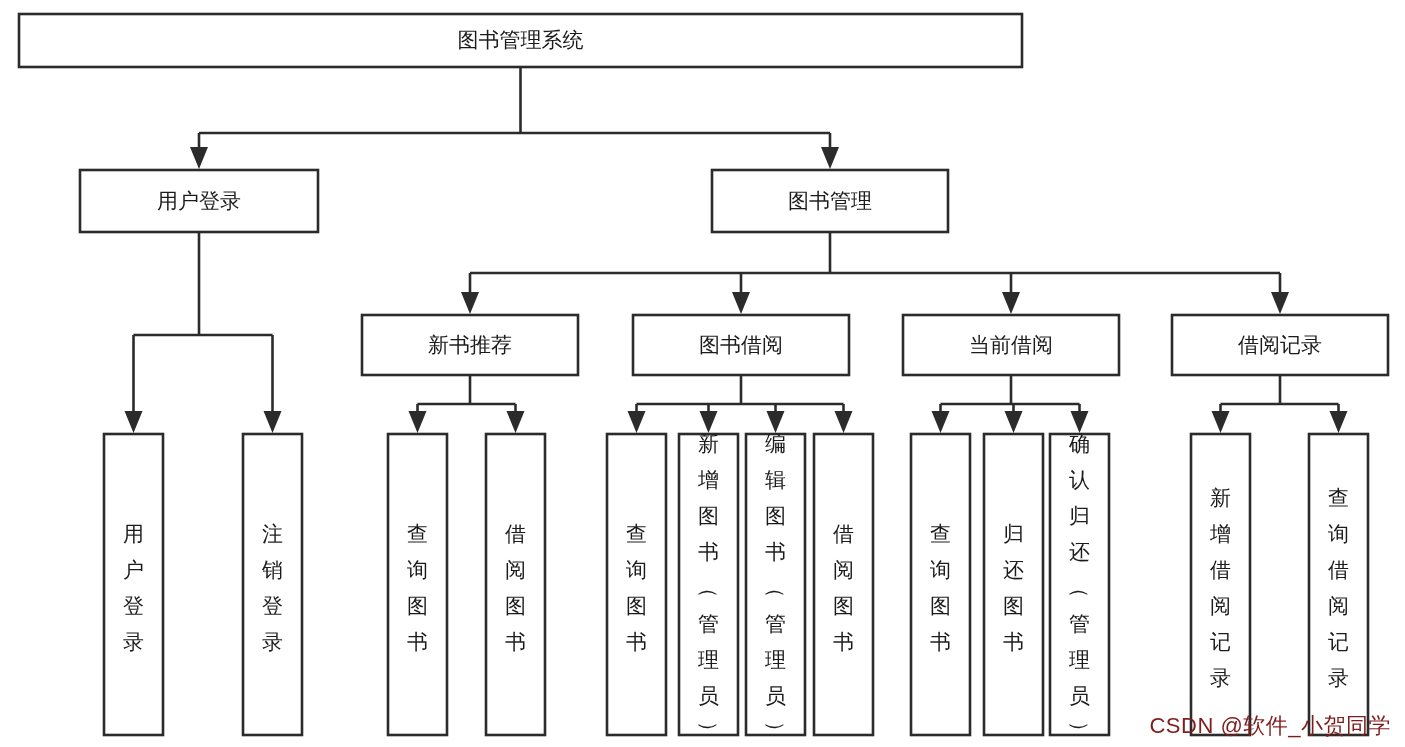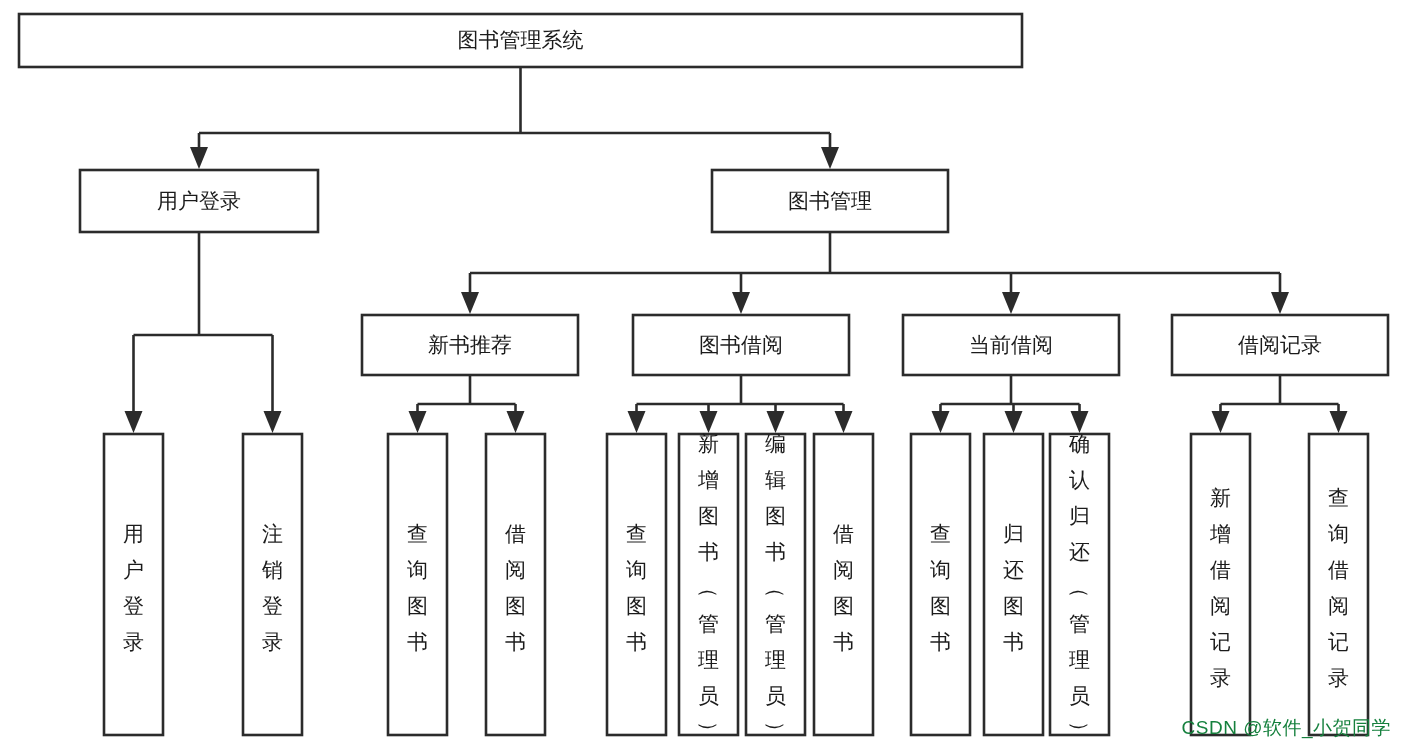--- a/index.html
+++ b/index.html
@@ -46,22 +46,22 @@
     font-family: "Liberation Sans", "DejaVu Sans", sans-serif;
     font-size: 21px;
     fill: #1b1b1b;
     text-anchor: middle;
   }
   .watermark {
     position: absolute;
     right: 14px;
     bottom: 6px;
     font-family: "Liberation Sans", "DejaVu Sans", sans-serif;
-    font-size: 19px;
-    color: #15803d;
+    font-size: 22px;
+    color: #7f1d1d;
     letter-spacing: 0.5px;
     white-space: nowrap;
     user-select: none;
   }
 </style>
 </head>
 <body>
 
 <svg id="diagram-root" viewBox="0 0 1405 747" width="1405" height="747" xmlns="http://www.w3.org/2000/svg">
   <g id="connectors-layer">

